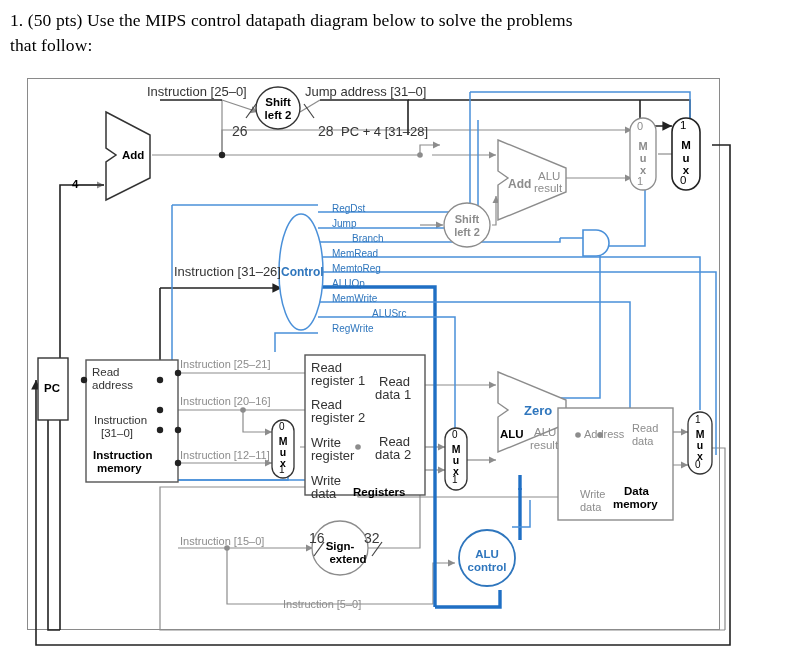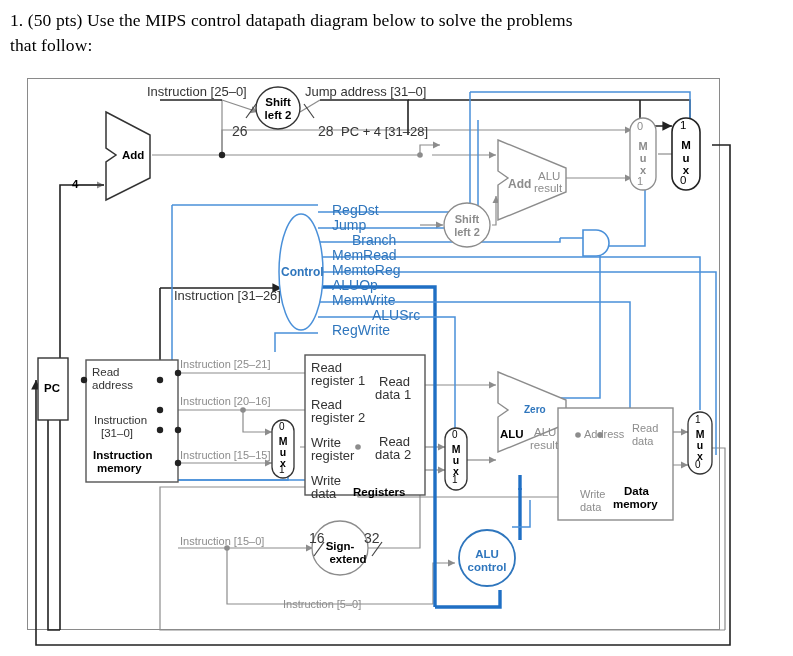--- a/index.html
+++ b/index.html
@@ -56,21 +56,21 @@
   
   .lbl {
     position: absolute;
     white-space: nowrap;
     font-family: "Liberation Sans", sans-serif;
     line-height: 1.12;
   }
   .gray-lbl  { color: #8c8c8c; font-size: 11px; }
   .dark-lbl  { color: #333333; font-size: 13px; }
   .black-lbl { color: #000000; font-size: 11.5px; }
-  .blue-lbl  { color: #2f76bd; font-size: 14px; }
+  .blue-lbl  { color: #2f76bd; font-size: 10px; }
   .bold      { font-weight: bold; }
   .ctr       { text-align: center; }
   .num-lbl   { color: #3a3a3a; font-size: 14px; }
 </style>
 </head>
 <body>
 
 <div id="page">
 
   <div class="question">
@@ -282,21 +282,21 @@
 
   <div class="lbl gray-lbl" style="left:637px; top:120px;">0</div>
   <div class="lbl gray-lbl bold ctr" style="left:630px; top:140px; width:26px; line-height:12px;">M<br>u<br>x</div>
   <div class="lbl gray-lbl" style="left:637px; top:175px;">1</div>
 
   <div class="lbl black-lbl" style="left:680px; top:119px;">1</div>
   <div class="lbl black-lbl bold ctr" style="left:672px; top:139px; width:28px; line-height:12.5px;">M<br>u<br>x</div>
   <div class="lbl black-lbl" style="left:680px; top:174px;">0</div>
 
   <div class="lbl blue-lbl bold" style="left:281px; top:266px; font-size:12px;">Control</div>
-  <div class="lbl dark-lbl" style="left:174px; top:265px;margin-top:24px;">Instruction [31–26]</div>
+  <div class="lbl dark-lbl" style="left:174px; top:265px;">Instruction [31–26]</div>
 
   <div class="lbl blue-lbl" style="left:332px; top:203px;">RegDst</div>
   <div class="lbl blue-lbl" style="left:332px; top:218px;">Jump</div>
   <div class="lbl blue-lbl" style="left:332px; top:233px;padding-left:20px;">Branch</div>
   <div class="lbl blue-lbl" style="left:332px; top:248px;">MemRead</div>
   <div class="lbl blue-lbl" style="left:332px; top:263px;">MemtoReg</div>
   <div class="lbl blue-lbl" style="left:332px; top:278px;">ALUOp</div>
   <div class="lbl blue-lbl" style="left:332px; top:293px;">MemWrite</div>
   <div class="lbl blue-lbl" style="left:332px; top:308px;margin-left:40px;">ALUSrc</div>
   <div class="lbl blue-lbl" style="left:332px; top:323px;">RegWrite</div>
@@ -308,21 +308,21 @@
 
   <div class="lbl dark-lbl" style="left:92px; top:366px; font-size:11.5px;">Read</div>
   <div class="lbl dark-lbl" style="left:92px; top:379px; font-size:11.5px;">address</div>
   <div class="lbl dark-lbl" style="left:94px; top:414px; font-size:11.5px;">Instruction</div>
   <div class="lbl dark-lbl" style="left:101px; top:427px; font-size:11.5px;">[31–0]</div>
   <div class="lbl black-lbl bold" style="left:93px; top:449px;">Instruction</div>
   <div class="lbl black-lbl bold" style="left:97px; top:462px;">memory</div>
 
   <div class="lbl gray-lbl" style="left:180px; top:358px;">Instruction [25–21]</div>
   <div class="lbl gray-lbl" style="left:180px; top:395px;">Instruction [20–16]</div>
-  <div class="lbl gray-lbl" style="left:180px; top:449px;">Instruction [15–15]</div>
+  <div class="lbl gray-lbl" style="left:180px; top:449px;">Instruction [12–11]</div>
   <div class="lbl gray-lbl" style="left:180px; top:535px;">Instruction [15–0]</div>
   <div class="lbl gray-lbl" style="left:283px; top:598px;">Instruction [5–0]</div>
 
   <div class="lbl black-lbl" style="left:279px; top:421px; font-size:10px;">0</div>
   <div class="lbl black-lbl bold ctr" style="left:272px; top:436px; width:22px; line-height:11px; font-size:10.5px;">M<br>u<br>x</div>
   <div class="lbl black-lbl" style="left:279px; top:464px; font-size:10px;">1</div>
 
   <div class="lbl dark-lbl" style="left:311px; top:361px;">Read</div>
   <div class="lbl dark-lbl" style="left:311px; top:374px;">register 1</div>
   <div class="lbl dark-lbl" style="left:311px; top:398px;">Read</div>
@@ -334,21 +334,21 @@
   <div class="lbl dark-lbl" style="left:379px; top:375px;">Read</div>
   <div class="lbl dark-lbl" style="left:375px; top:388px;">data 1</div>
   <div class="lbl dark-lbl" style="left:379px; top:435px;">Read</div>
   <div class="lbl dark-lbl" style="left:375px; top:448px;">data 2</div>
   <div class="lbl black-lbl bold" style="left:353px; top:486px;">Registers</div>
 
   <div class="lbl black-lbl" style="left:452px; top:429px; font-size:10px;">0</div>
   <div class="lbl black-lbl bold ctr" style="left:445px; top:444px; width:22px; line-height:11px; font-size:10.5px;">M<br>u<br>x</div>
   <div class="lbl black-lbl" style="left:452px; top:474px; font-size:10px;">1</div>
 
-  <div class="lbl blue-lbl bold" style="left:524px; top:404px; font-size:10px;">Zero</div>
+  <div class="lbl blue-lbl bold" style="left:524px; top:404px; font-size:13px;">Zero</div>
   <div class="lbl black-lbl bold" style="left:500px; top:428px; font-size:11.5px;">ALU</div>
   <div class="lbl gray-lbl" style="left:534px; top:426px; font-size:11.5px;">ALU</div>
   <div class="lbl gray-lbl" style="left:530px; top:439px; font-size:11.5px;">result</div>
 
   <div class="lbl gray-lbl" style="left:584px; top:428px;">Address</div>
   <div class="lbl gray-lbl" style="left:632px; top:422px;">Read</div>
   <div class="lbl gray-lbl" style="left:632px; top:435px;">data</div>
   <div class="lbl gray-lbl" style="left:580px; top:488px;">Write</div>
   <div class="lbl gray-lbl" style="left:580px; top:501px;">data</div>
   <div class="lbl black-lbl bold" style="left:624px; top:485px;">Data</div>

